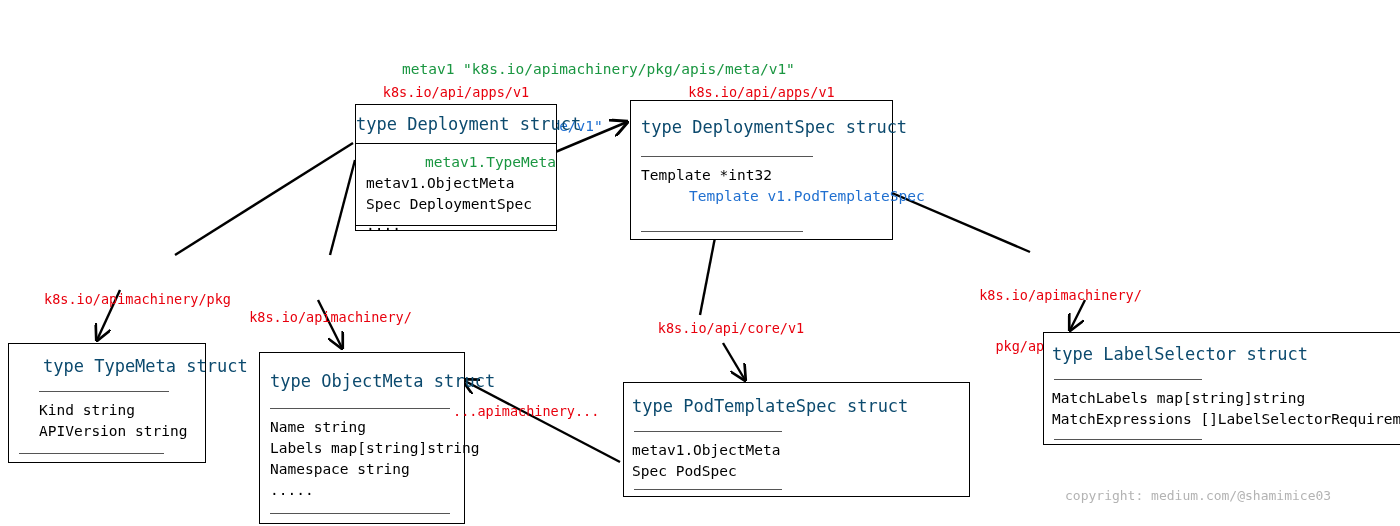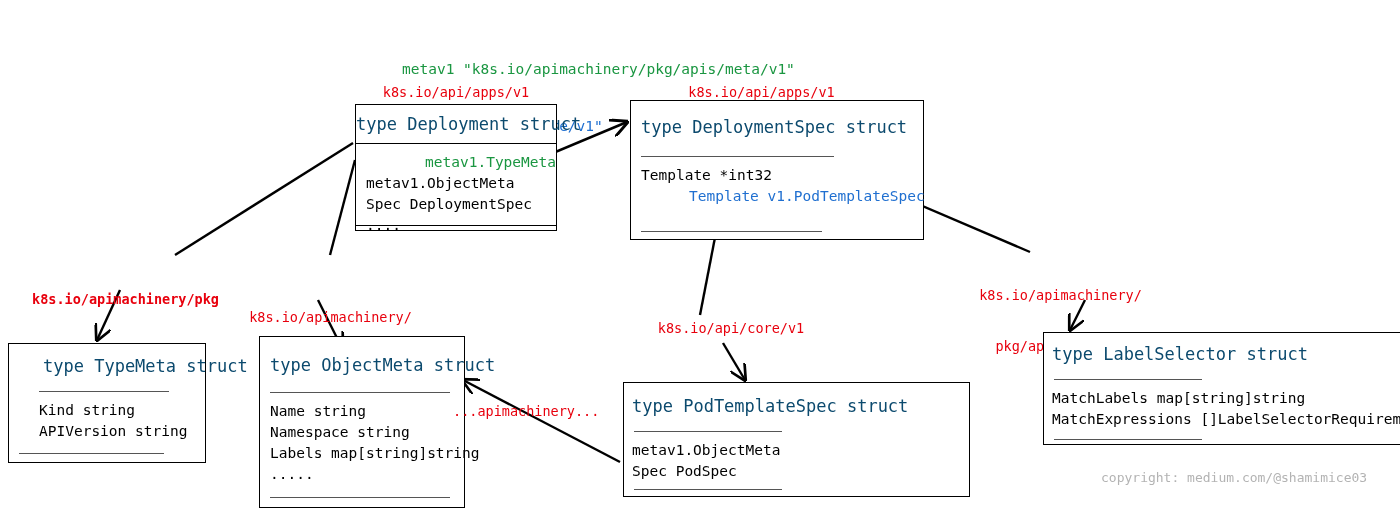--- a/index.html
+++ b/index.html
@@ -127,21 +127,21 @@
 
   <div class="imports">
     <div class="imp-green">metav1 "k8s.io/apimachinery/pkg/apis/meta/v1"</div>
     <div class="imp-blue">v1 "k8s.io/api/core/v1"</div>
   </div>
 
   <div class="pkg-label" style="left:355px; top:84px; width:202px;">k8s.io/api/apps/v1</div>
 
   <div class="pkg-label" style="left:630px; top:84px; width:263px;">k8s.io/api/apps/v1</div>
 
-  <div class="pkg-label" style="left:18px; top:257px; width:215px;font-weight:bold;">
+  <div class="pkg-label" style="left:30px; top:257px; width:215px;">
     <div>k8s.io/apimachinery/pkg</div>
     <div>/apis/meta/v1</div>
   </div>
 
   <div class="pkg-label" style="left:248px; top:275px; width:165px;">
     <div>k8s.io/apimachinery/</div>
     <div>pkg/apis/meta/v1</div>
   </div>
 
   <div class="pkg-label" style="left:657px; top:320px; width:148px;">k8s.io/api/core/v1</div>
@@ -156,47 +156,47 @@
     <div class="divider"></div>
     <div class="fields">
       <div class="f green">metav1.TypeMeta</div>
       <div class="f">metav1.ObjectMeta</div>
       <div class="f">Spec DeploymentSpec</div>
       <div class="f">....</div>
     </div>
     <div class="foot-line" style="bottom:4px; left:0; right:0; border-top:1.6px solid #000;"></div>
   </div>
 
-  <div class="box" style="left:630px; top:100px; width:294px; height:140px;">
+  <div class="box" style="left:630px; top:100px; width:263px; height:140px;">
     <div class="title" style="padding-top:16px;">type DeploymentSpec struct</div>
     <div class="divider partial-wide" style="margin-top:10px;"></div>
     <div class="fields">
       <div class="f">Template *int32</div>
       <div class="f blue">Template v1.PodTemplateSpec</div>
     </div>
     <div class="foot-line" style="bottom:7px; width:62%;"></div>
   </div>
 
   <div class="box" style="left:8px; top:343px; width:198px; height:120px;padding-left:20px;">
     <div class="title" style="padding-top:12px; padding-left:14px;">type TypeMeta struct</div>
     <div class="divider partial-wide" style="margin-top:6px; width:74%;"></div>
     <div class="fields">
       <div class="f">Kind string</div>
       <div class="f">APIVersion string</div>
     </div>
     <div class="foot-line" style="bottom:8px; width:74%;"></div>
   </div>
 
-  <div class="box" style="left:259px; top:336px; width:206px; height:172px;">
+  <div class="box" style="left:259px; top:352px; width:206px; height:172px;">
     <div class="title" style="padding-top:18px; padding-left:10px;">type ObjectMeta struct</div>
     <div class="divider partial-wide" style="margin-top:8px; width:88%;"></div>
     <div class="fields">
       <div class="f">Name string</div>
+      <div class="f">Labels map[string]string</div>
       <div class="f">Namespace string</div>
-      <div class="f">Labels map[string]string</div>
       <div class="f">.....</div>
     </div>
     <div class="foot-line" style="bottom:9px; width:88%;"></div>
   </div>
 
   <div class="box" style="left:623px; top:382px; width:347px; height:115px;">
     <div class="title" style="padding-top:13px; padding-left:8px;">type PodTemplateSpec struct</div>
     <div class="divider partial-wide" style="margin-top:6px; width:43%;"></div>
     <div class="fields" style="padding-left:8px;">
       <div class="f">metav1.ObjectMeta</div>
@@ -210,15 +210,15 @@
     <div class="divider partial-wide" style="margin-top:6px; width:40%;"></div>
     <div class="fields" style="padding-left:8px;">
       <div class="f">MatchLabels map[string]string</div>
       <div class="f">MatchExpressions []LabelSelectorRequirement</div>
     </div>
     <div class="foot-line" style="bottom:4px; width:40%;"></div>
   </div>
 
   <div class="note-apimachinery" style="left:453px; top:403px;">...apimachinery...</div>
 
-  <div class="copyright" style="left:1065px; top:470px;margin-left:36px;">copyright: medium.com/@shamimice03</div>
+  <div class="copyright" style="left:1065px; top:488px;">copyright: medium.com/@shamimice03</div>
 
 </div>
 
 </body></html>

